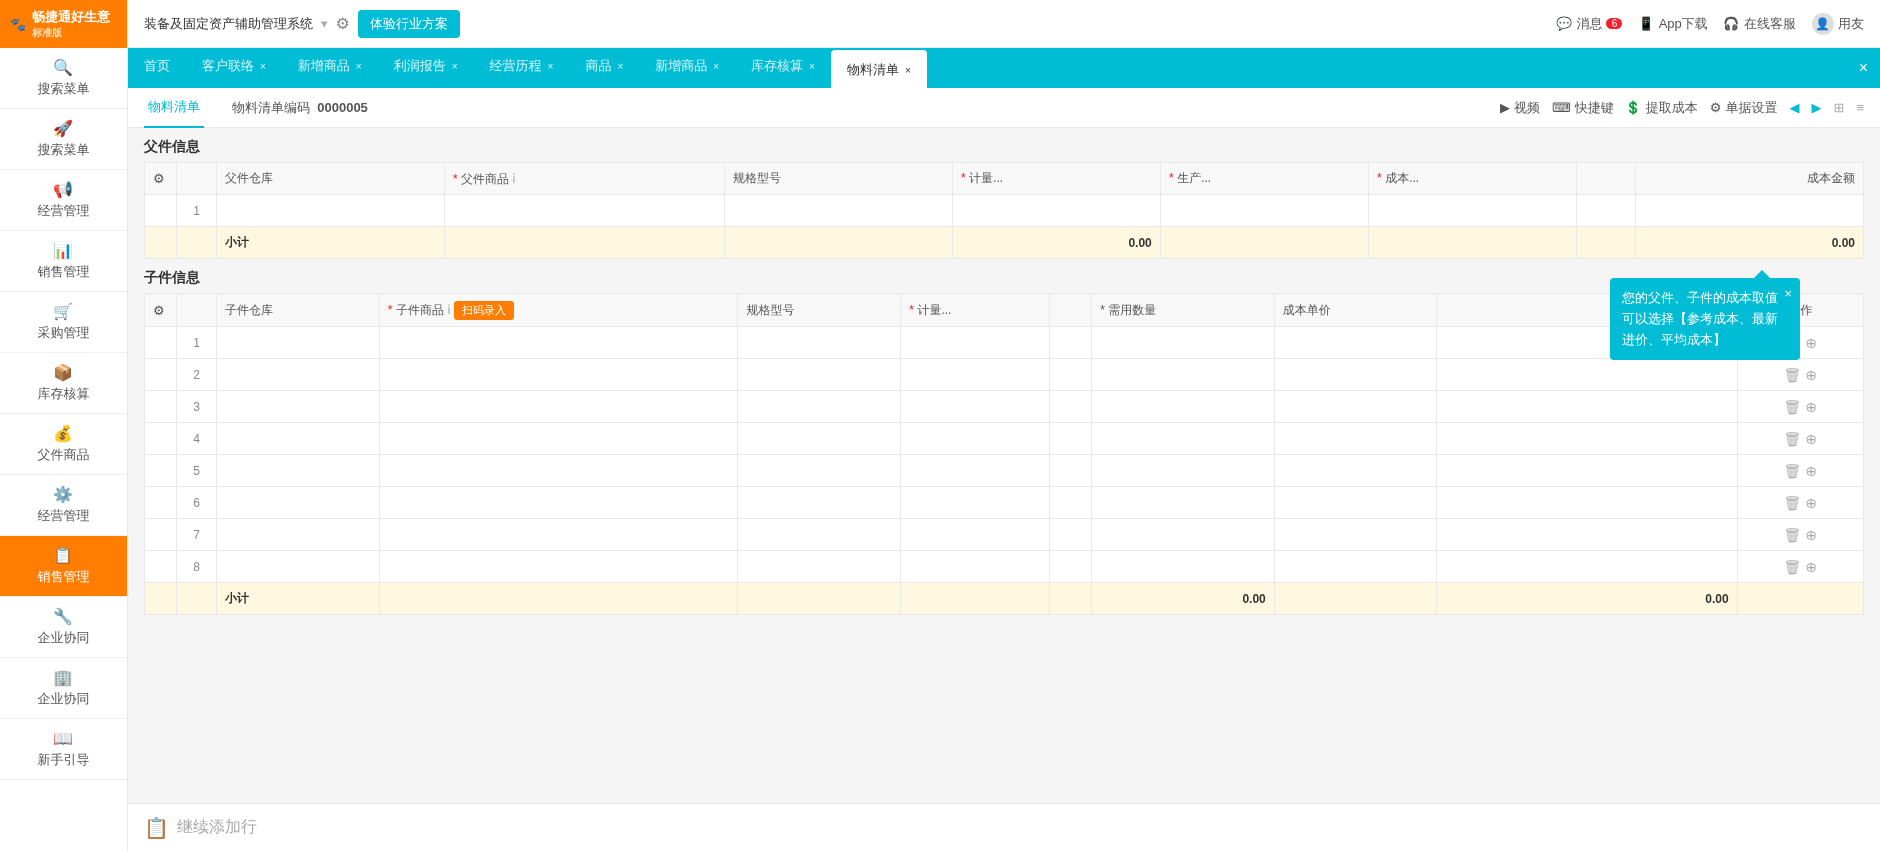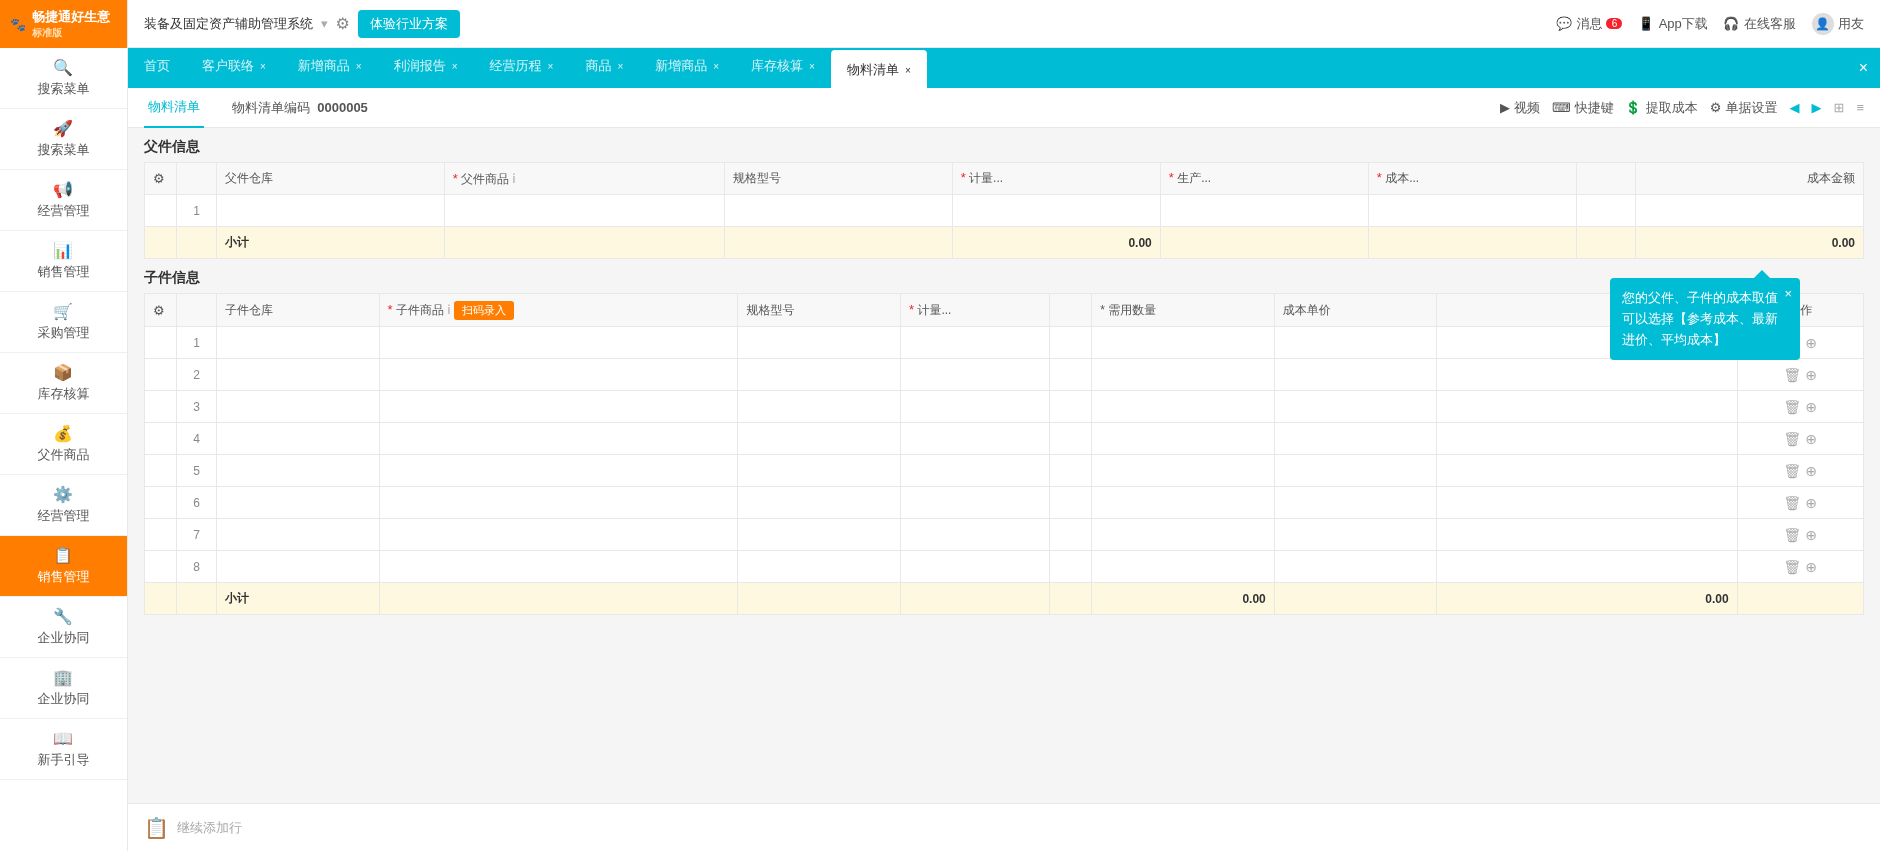--- a/index.html
+++ b/index.html
@@ -626,17 +626,17 @@
 
       <div class="tooltip-box">
         <span class="tooltip-close">×</span>
         <span>您的父件、子件的成本取值可以选择【参考成本、最新进价、平均成本】</span>
       </div>
 
     </div>
 
     <div class="footer-bar">
       <span class="footer-icon">📋</span>
-      <span style="color:#aaa;font-size:13px;cursor:pointer;">继续添加行</span>
+      <span style="color:#aaa;font-size:16px;cursor:pointer;">继续添加行</span>
     </div>
 
   </div>
 </div>
 
 </body></html>

